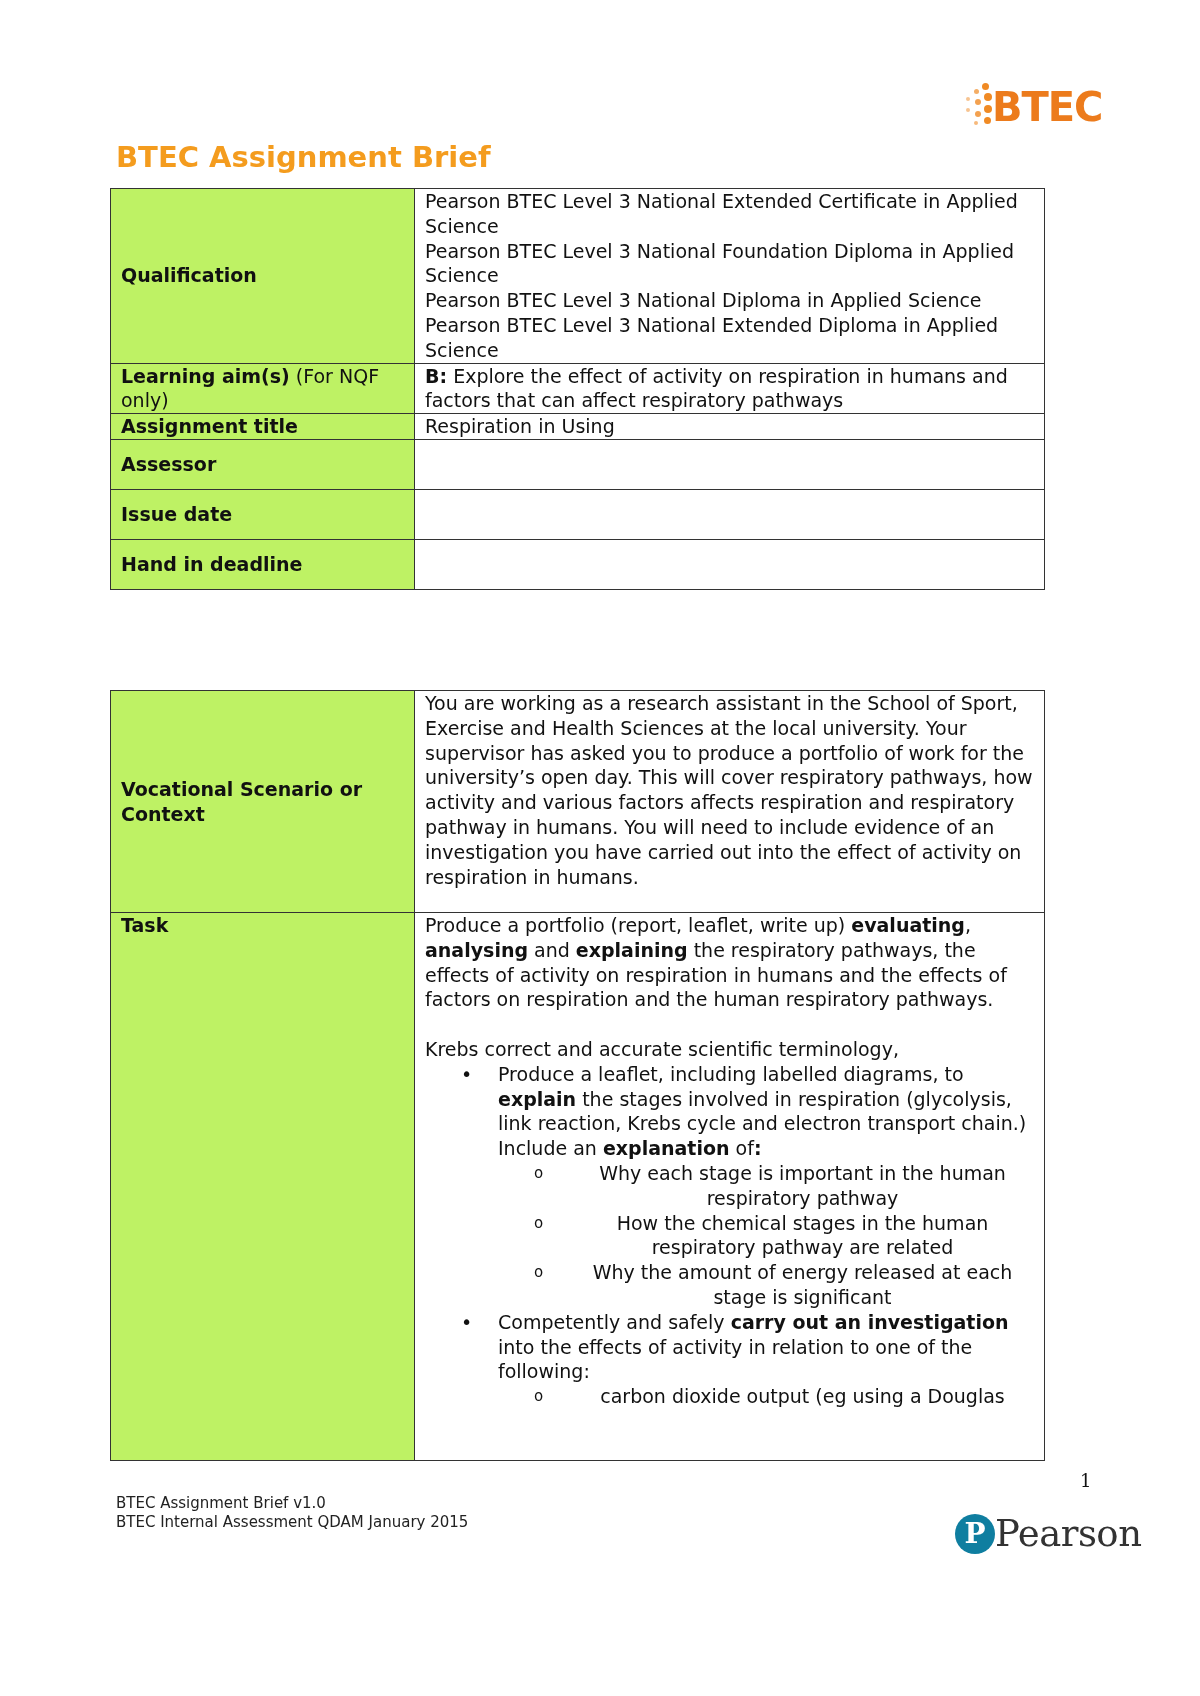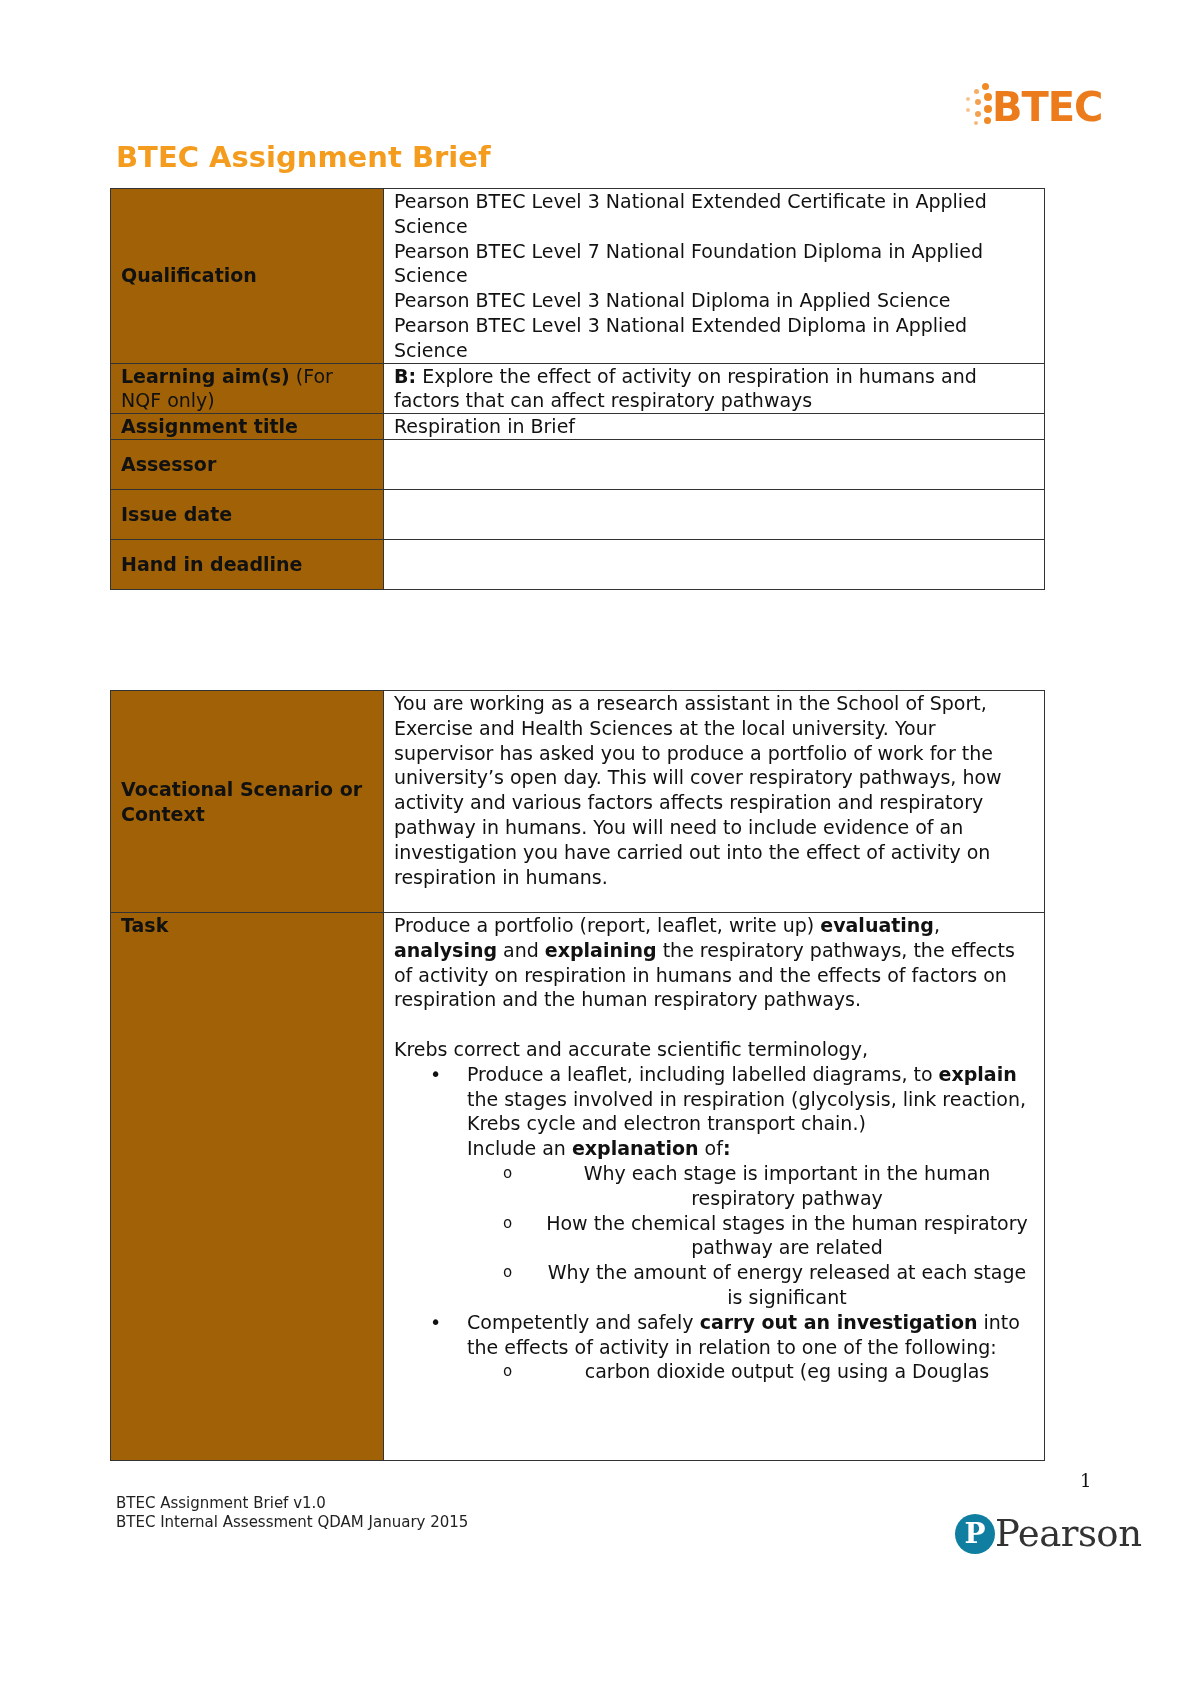--- a/index.html
+++ b/index.html
@@ -5,21 +5,21 @@
     * { box-sizing: border-box; margin: 0; padding: 0; }
     html, body { width: 1200px; height: 1696px; background: #ffffff; }
     body { position: relative; font-family: "DejaVu Sans", sans-serif; color: #111; }
     .logo-btec { position: absolute; left: 960px; top: 40px; width: 160px; height: 50px; display: flex; align-items: flex-end; margin-top: 37px; }
     .logo-btec .dots { position: relative; width: 32px; height: 46px; }
     .logo-btec .dots span { position: absolute; border-radius: 50%; background: #f08a24; }
     .logo-btec .word { font-family: "DejaVu Sans", sans-serif; font-weight: bold; font-size: 40px; color: #ec7b1c; letter-spacing: -1px; line-height: 1; }
     .page-title { position: absolute; left: 116px; top: 140px; font-size: 29px; font-weight: bold; color: #f49c1e; font-family: "DejaVu Sans", sans-serif; }
     table.brief { position: absolute; left: 110px; border-collapse: collapse; width: 935px; table-layout: fixed; }
     table.brief td { border: 1.5px solid #333; vertical-align: top; font-size: 19px; line-height: 24.8px; padding: 0 10px; }
-    table.brief td.lbl { background: #a16207; width: 273px; font-weight: bold; }
+    table.brief td.lbl { background: #bef264; width: 304px; font-weight: bold; }
     table.brief td.lbl.mid { vertical-align: middle; }
     table.brief td.val { background: #fff; }
     .norm { font-weight: normal; }
     #t1 { top: 188px; }
     #t2 { top: 690px; }
     .bold { font-weight: bold; }
     .blank-line { height: 24.8px; }
     ul.bul { list-style: none; padding-left: 0; }
     ul.bul > li { position: relative; padding-left: 73px; }
     ul.bul > li::before { content: "•"; position: absolute; left: 36px; top: 0; }
@@ -52,32 +52,32 @@
 </div>
 
 <h1 class="page-title">BTEC Assignment Brief</h1>
 
 <table class="brief" id="t1">
   <tbody>
       <tr style="height:174px;">
     <td class="lbl mid">Qualification</td>
     <td class="val">
       <div>Pearson BTEC Level 3 National Extended Certificate in Applied Science</div>
-      <div>Pearson BTEC Level 7 National Foundation Diploma in Applied Science</div>
+      <div>Pearson BTEC Level 3 National Foundation Diploma in Applied Science</div>
       <div>Pearson BTEC Level 3 National Diploma in Applied Science</div>
       <div>Pearson BTEC Level 3 National Extended Diploma in Applied Science</div>
     </td>
   </tr>
   <tr style="height:50px;">
     <td class="lbl"><span>Learning aim(s)</span><span class="norm"> (For NQF only)</span></td>
     <td class="val"><span class="bold">B:</span><span> Explore the effect of activity on respiration in humans and factors that can affect respiratory pathways</span></td>
   </tr>
   <tr style="height:25px;">
     <td class="lbl">Assignment title</td>
-    <td class="val">Respiration in Brief</td>
+    <td class="val">Respiration in Using</td>
   </tr>
   <tr style="height:50px;">
     <td class="lbl mid">Assessor</td>
     <td class="val"></td>
   </tr>
   <tr style="height:50px;">
     <td class="lbl mid">Issue date</td>
     <td class="val"></td>
   </tr>
   <tr style="height:50px;">

